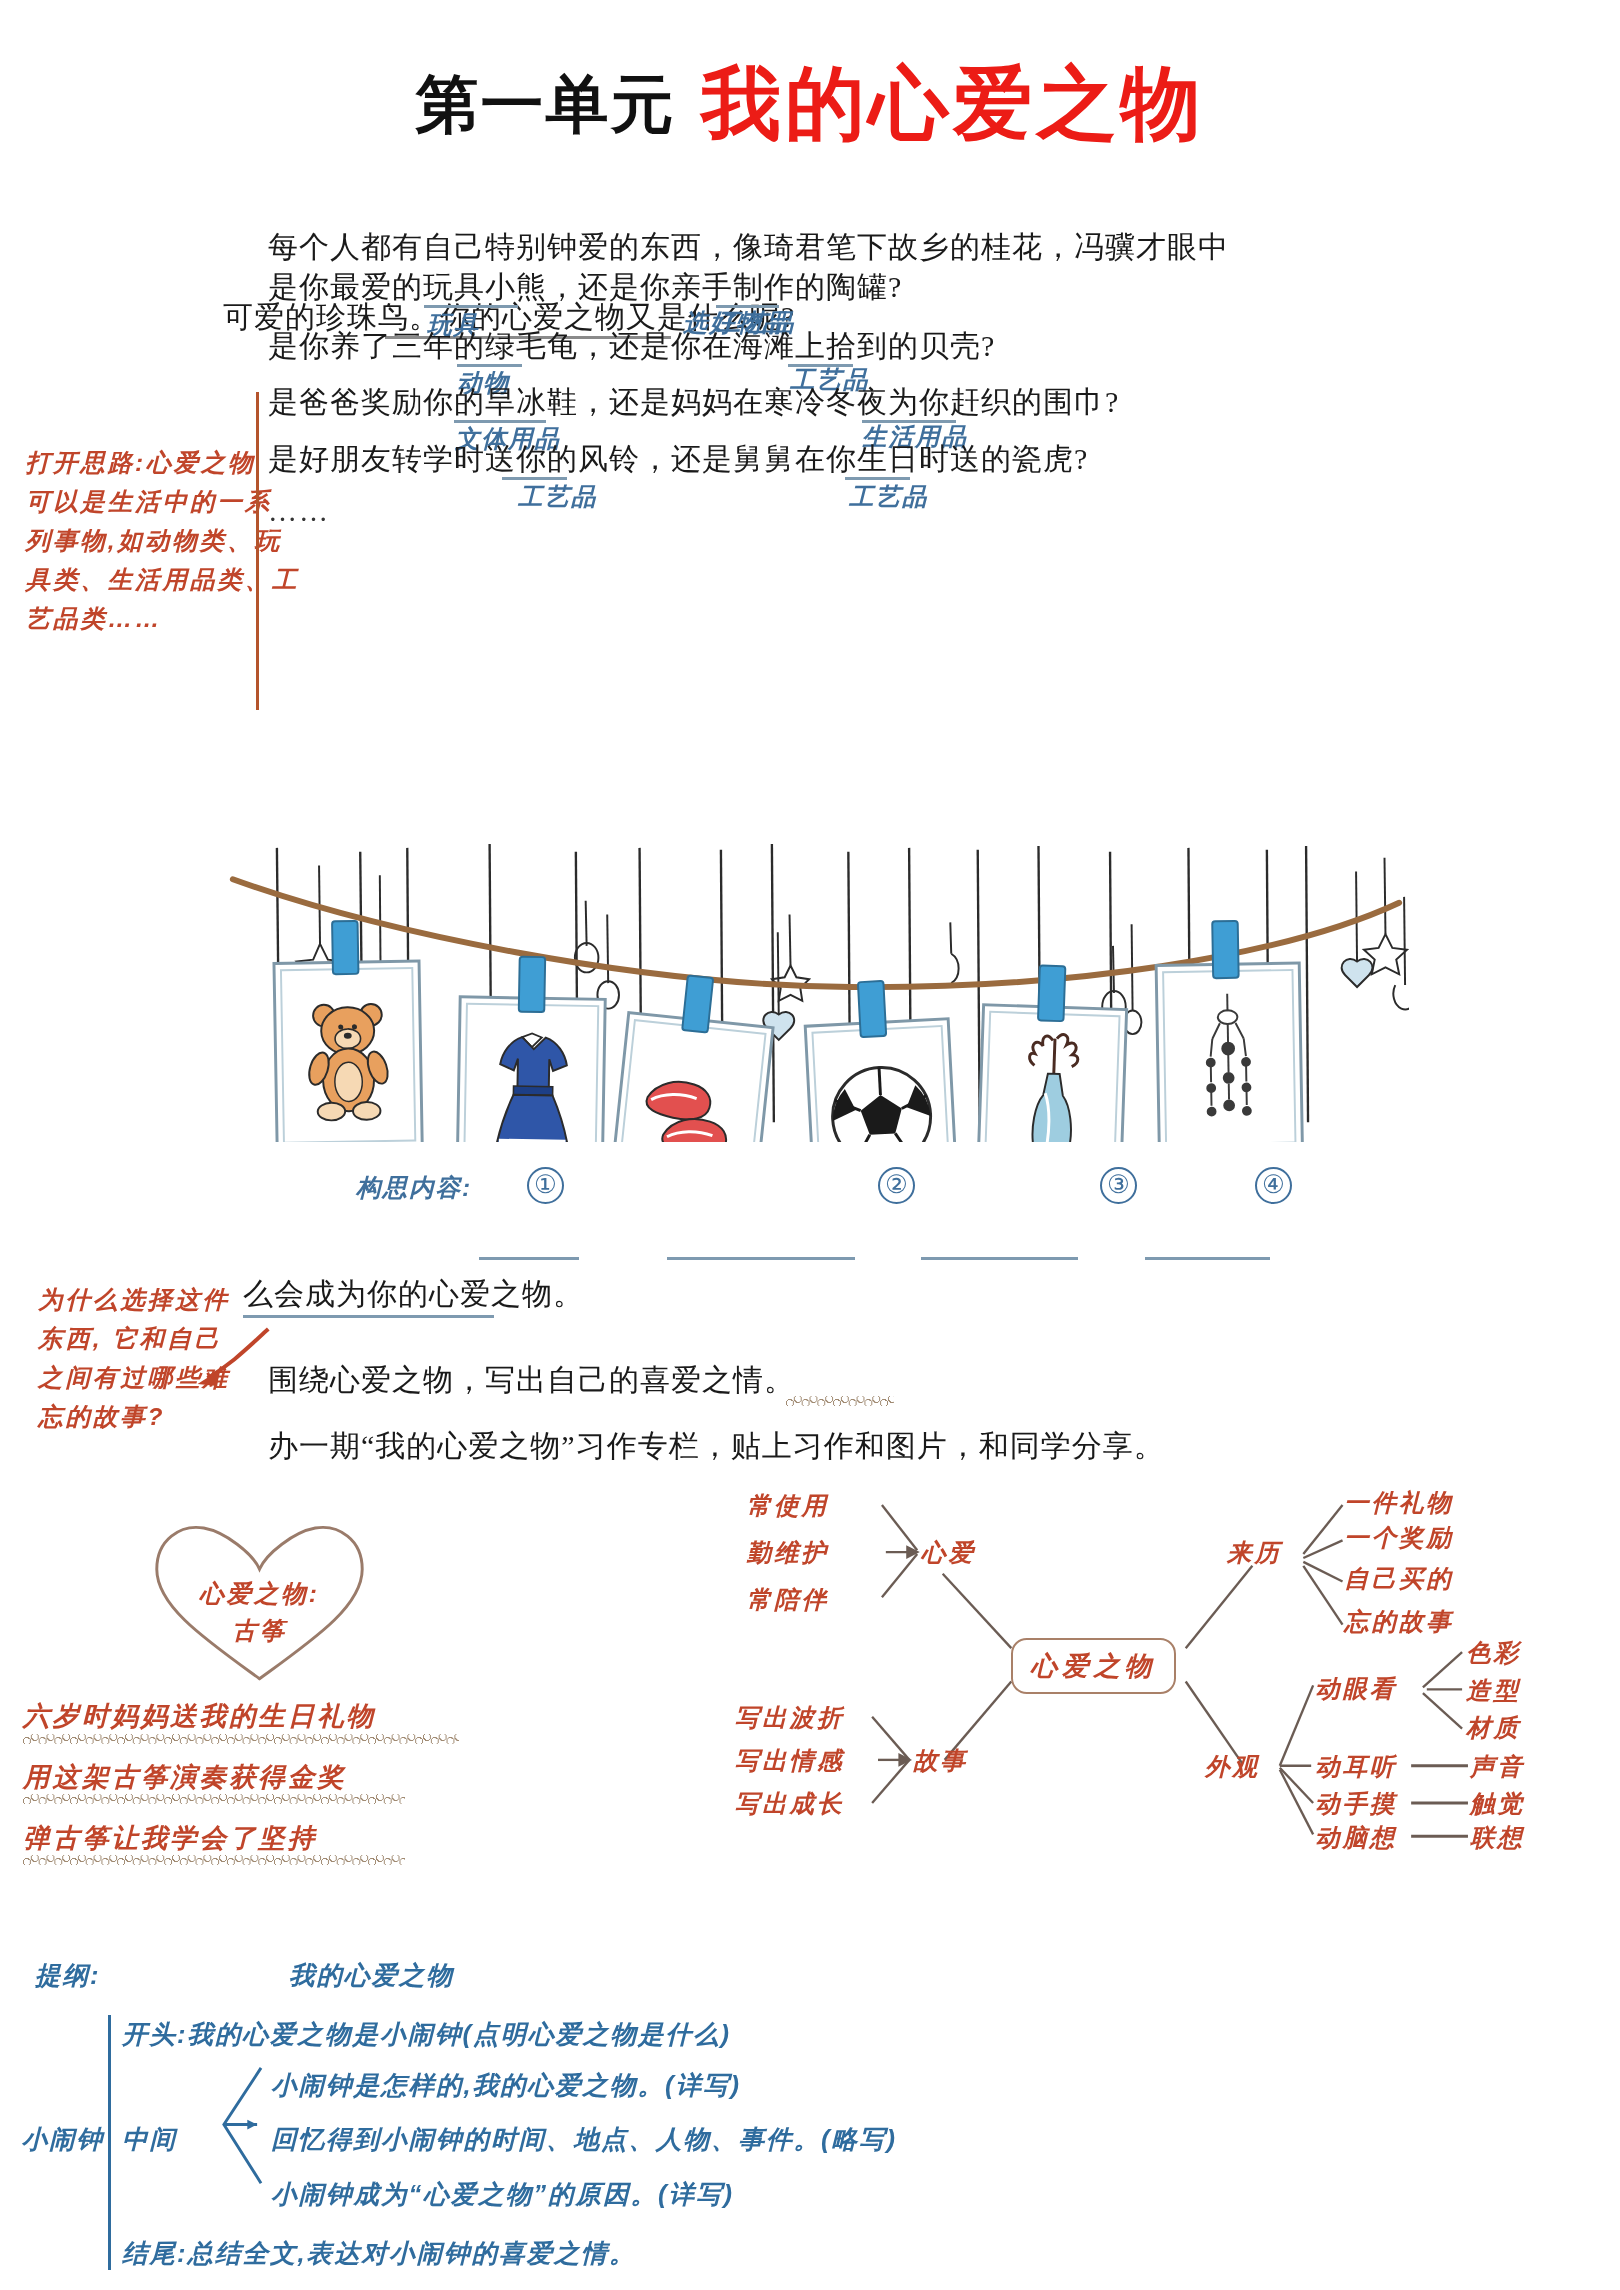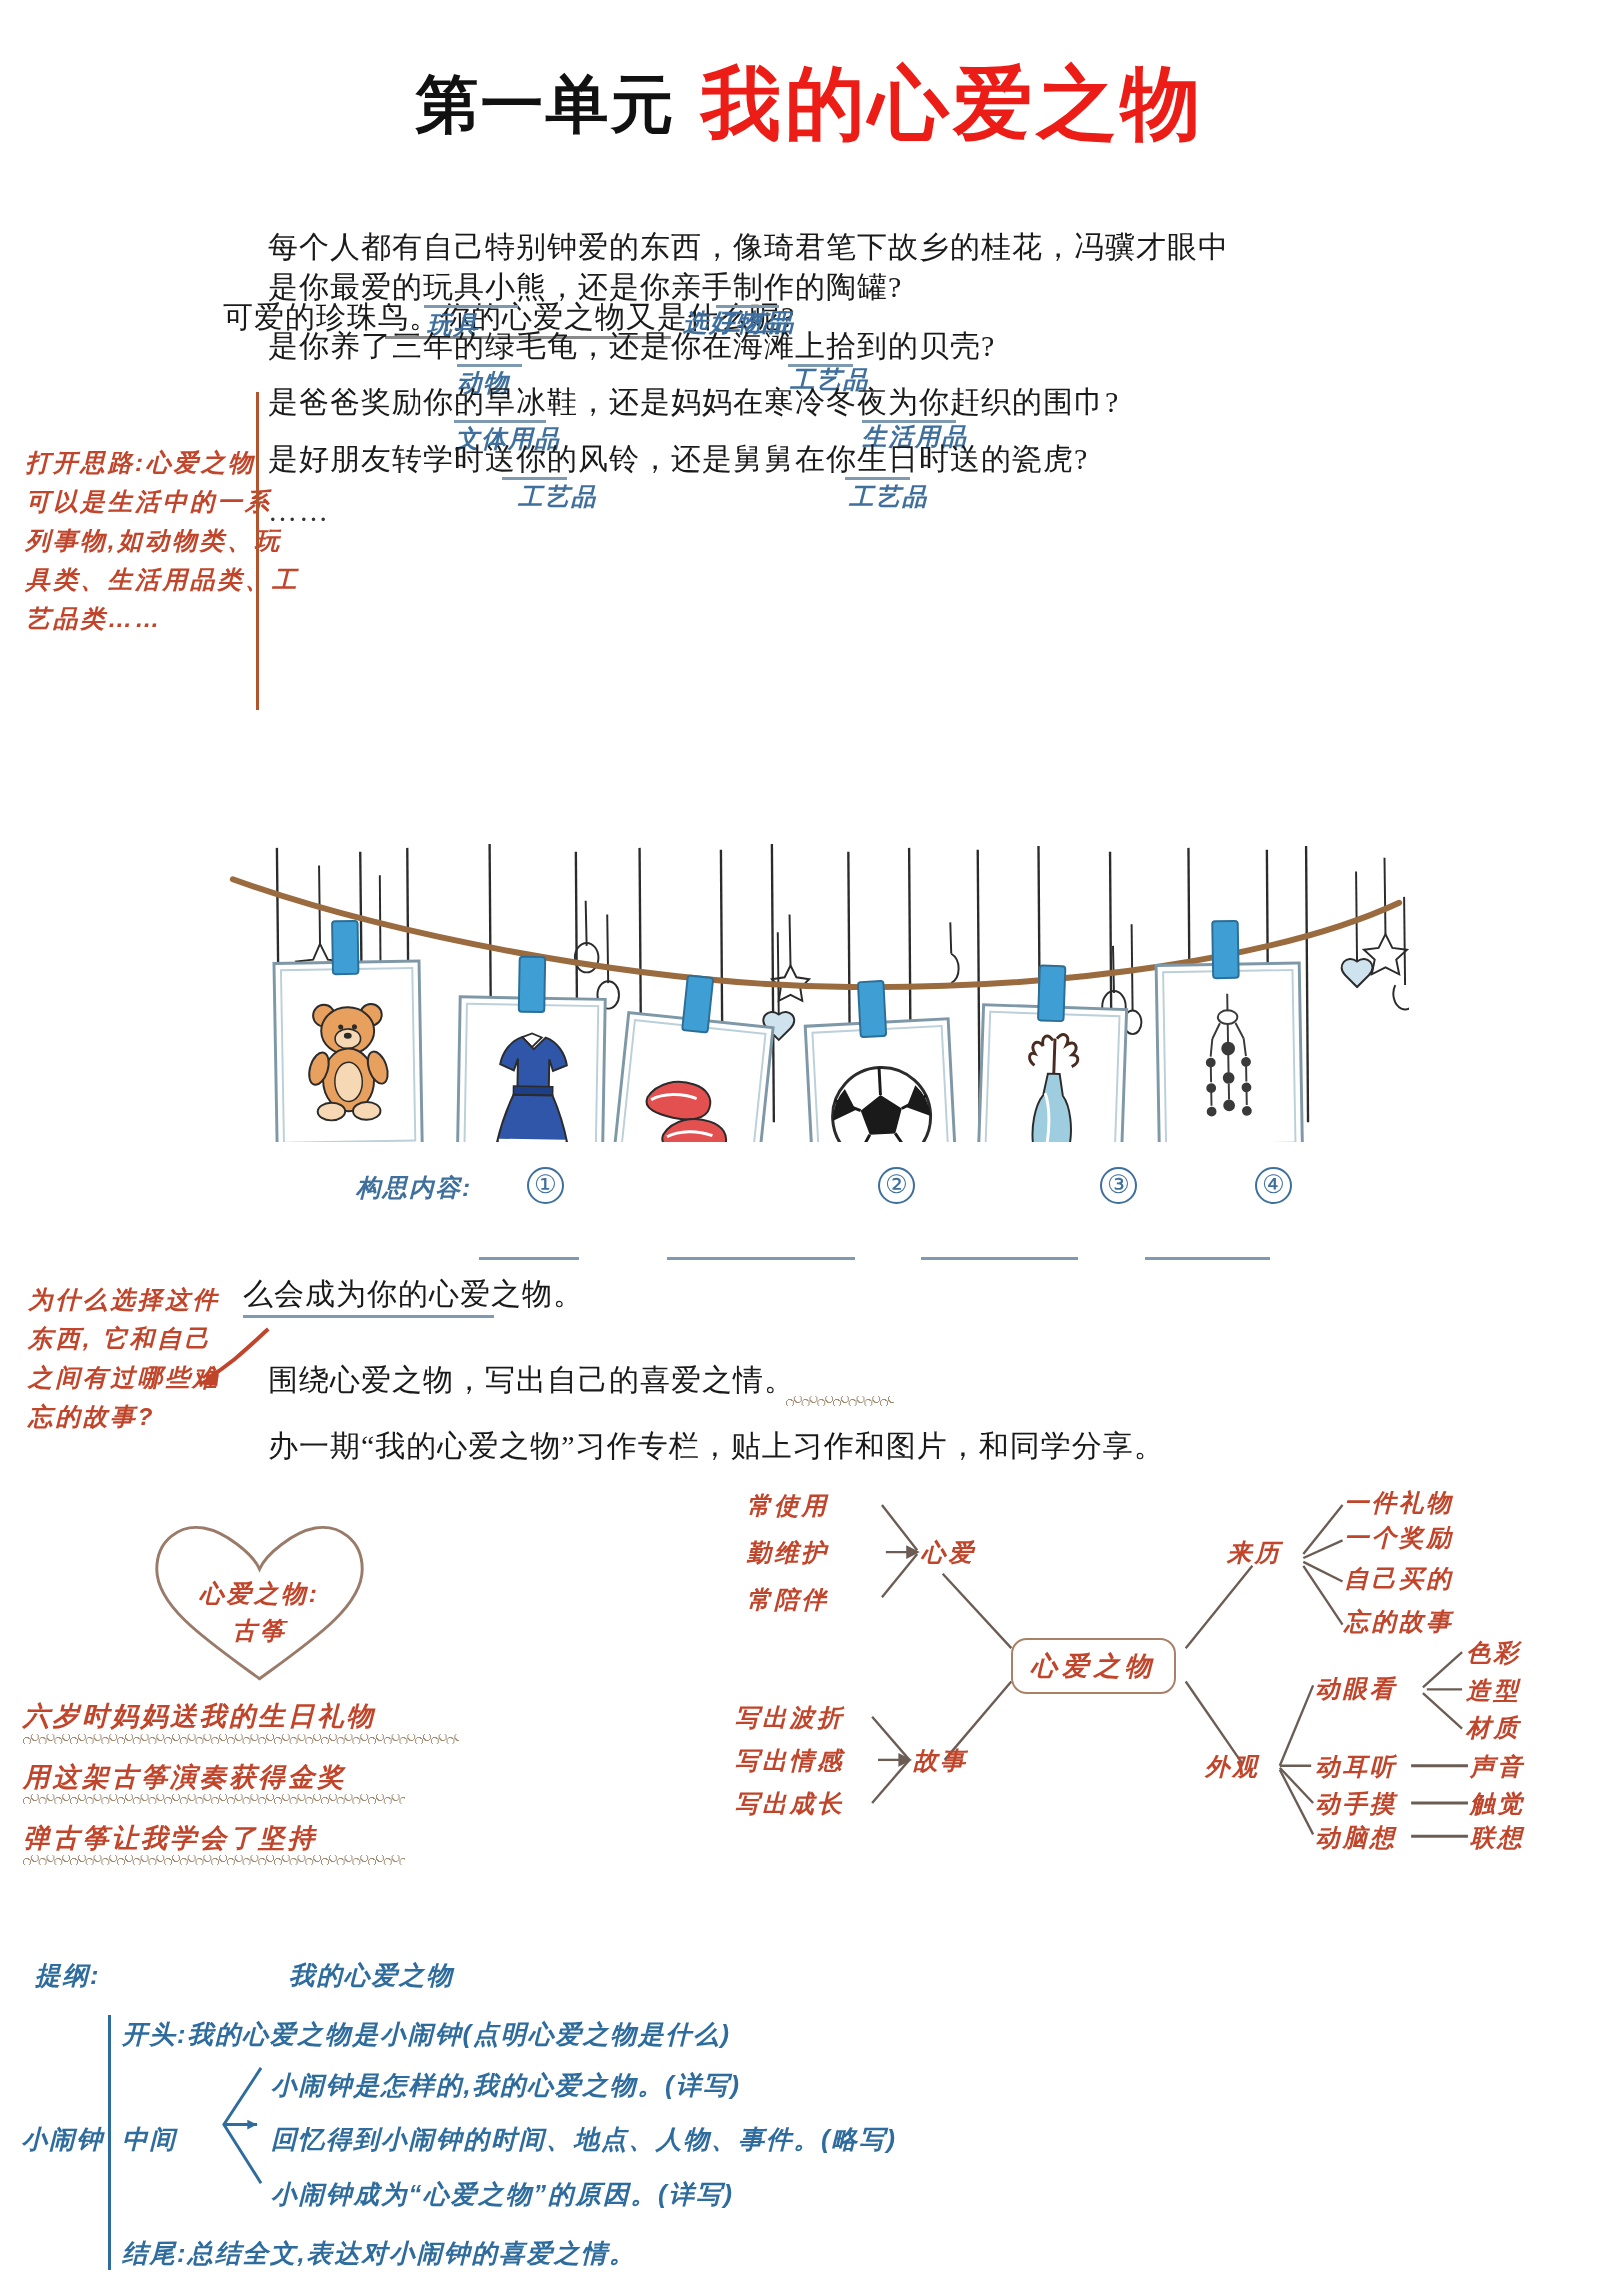--- a/index.html
+++ b/index.html
@@ -65,21 +65,21 @@
     position:absolute; height:2.9px; background:#7e9ab0;
   }
 
   
   .red-hand {
     font-family:"Liberation Sans","DejaVu Sans",sans-serif;
     color:#c0452a; font-size:24.5px; font-style:italic; font-weight:bold;
     letter-spacing:2.9px; line-height:39px; white-space:nowrap;
   }
   .ann-left1 { position:absolute; left:25.5px; top:443px; }
-  .ann-left2 { position:absolute; left:28px; top:1280px; }
+  .ann-left2 { position:absolute; left:38px; top:1280px; }
 
   
   .illus { position:absolute; left:223px; top:838px; width:1186px; height:304px; }
 
   
   .gousi { position:absolute; left:356px; top:1171px; }
   .circnum {
     position:absolute;
     font-family:"Liberation Sans","DejaVu Sans",sans-serif;
     color:#3f6f9c; font-size:25.5px;

